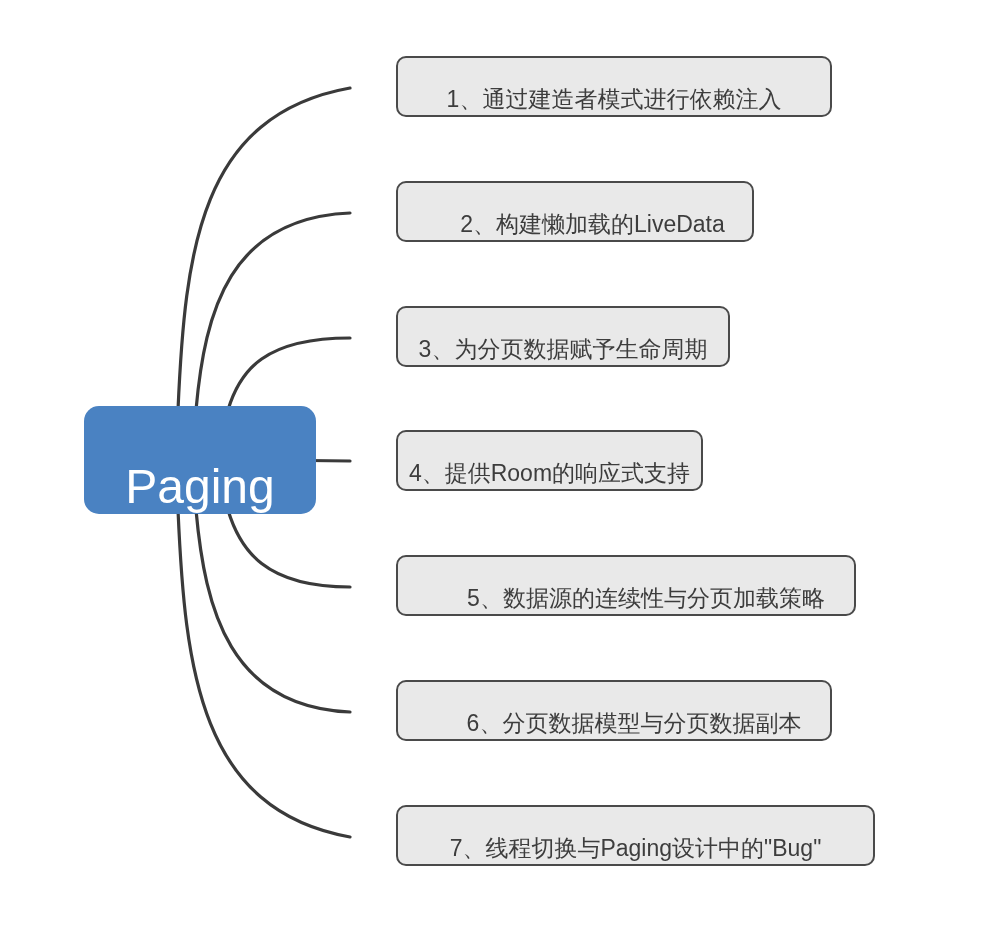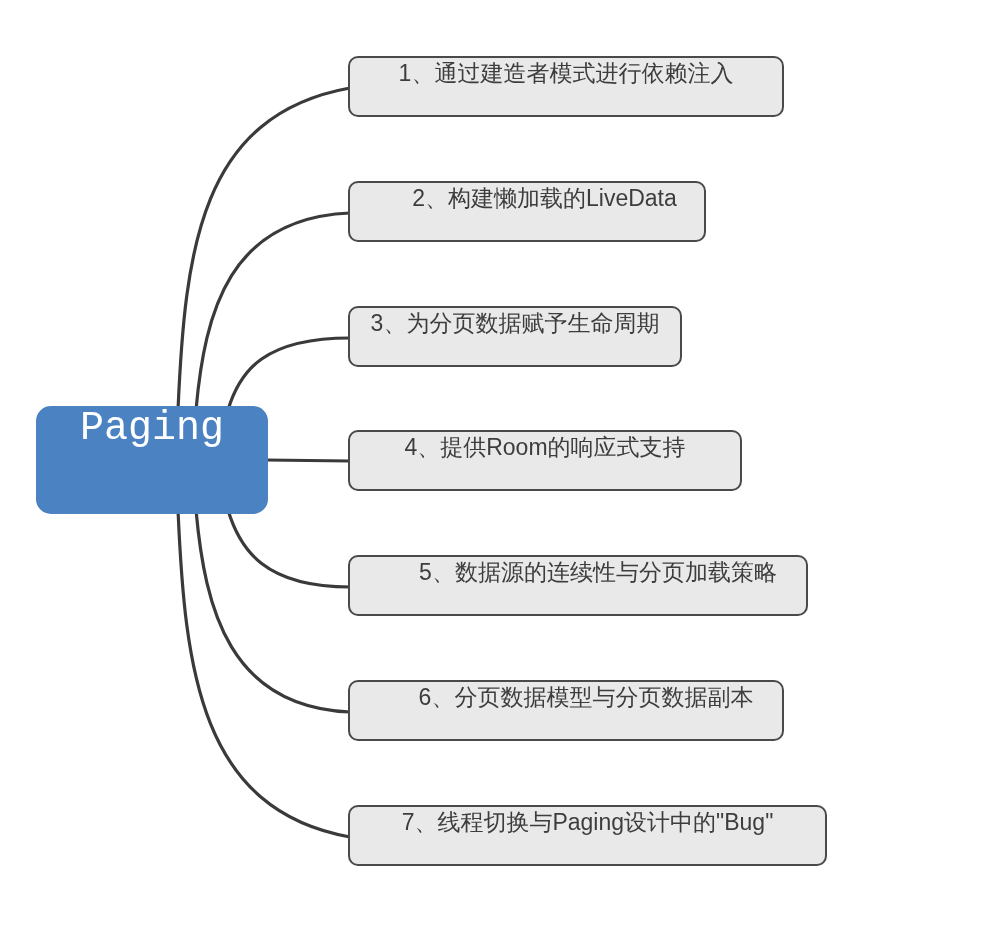--- a/index.html
+++ b/index.html
@@ -25,38 +25,38 @@
   }
   .connectors path {
     fill: none;
     stroke: var(--connector, #3a3a3a);
     stroke-width: 3.2;
     stroke-linecap: round;
   }
   .node {
     position: absolute;
     display: flex;
-    align-items: flex-start;
+    align-items: flex-end;
     justify-content: center;
     box-sizing: border-box;
     z-index: 1;
     cursor: default;
     white-space: nowrap;
+    margin-left: 48px;
   }
   .root-node {
     left: 36px;
     top: 406px;
     width: 232px;
     height: 108px;
     background: var(--root-bg, #4a82c2);
     color: var(--root-text, #ffffff);
     border-radius: 15px;
-    font-size: 40px;
+    font-size: 48px;
     font-weight: 400;
-    font-family: Liberation Mono, monospace;
   }
   .child-node {
     left: 348px;
     height: 61px;
     background: var(--child-bg, #e9e9e9);
     border: 2px solid var(--child-border, #4a4a4a);
     color: var(--child-text, #3d3d3d);
     border-radius: 10px;
     font-size: 23px;
   }
@@ -85,21 +85,21 @@
   </div>
 
   <div class="node child-node" style="top:181px; width:358px;padding-left:35px;">
     <span>2、构建懒加载的LiveData</span>
   </div>
 
   <div class="node child-node" style="top:306px; width:334px;">
     <span>3、为分页数据赋予生命周期</span>
   </div>
 
-  <div class="node child-node" style="top:430px; width:394px;">
+  <div class="node child-node" style="top:430px; width:307px;">
     <span>4、提供Room的响应式支持</span>
   </div>
 
   <div class="node child-node" style="top:555px; width:460px;padding-left:40px;">
     <span>5、数据源的连续性与分页加载策略</span>
   </div>
 
   <div class="node child-node" style="top:680px; width:436px;padding-left:40px;">
     <span>6、分页数据模型与分页数据副本</span>
   </div>

